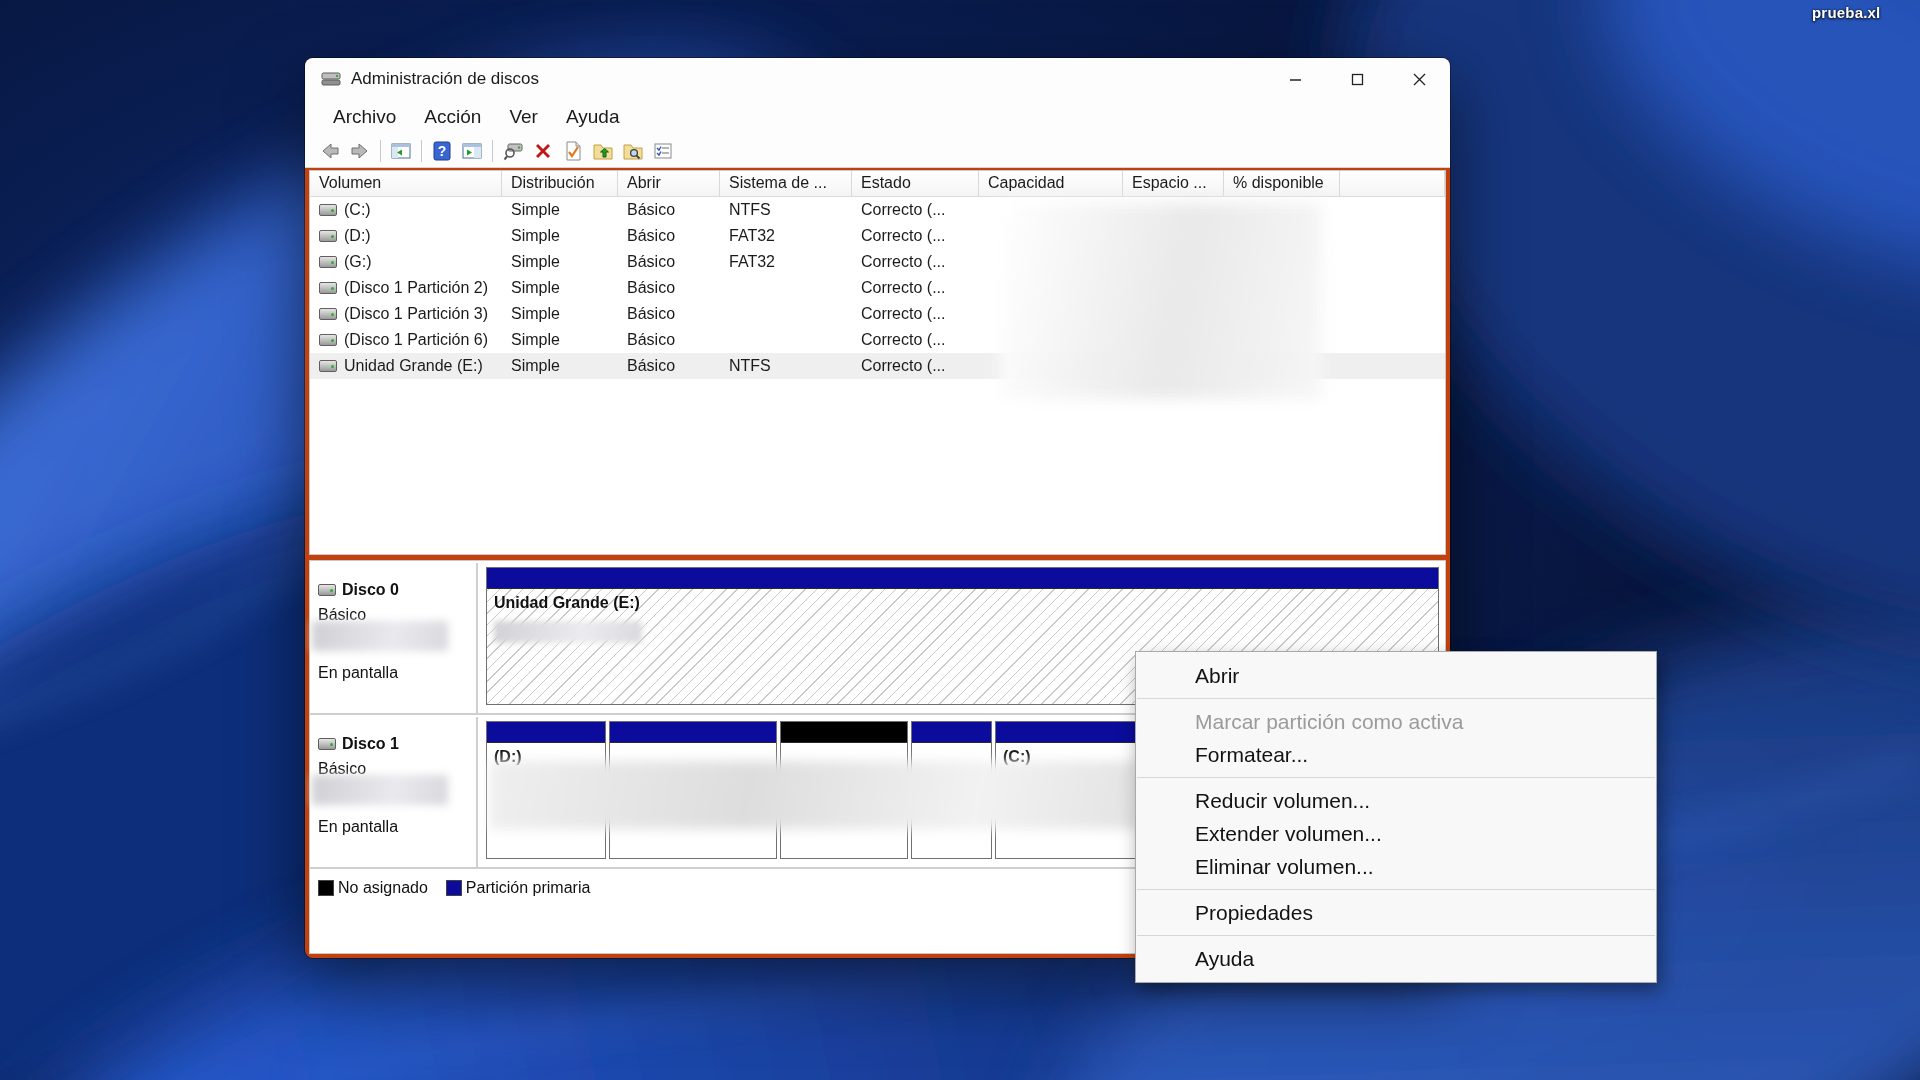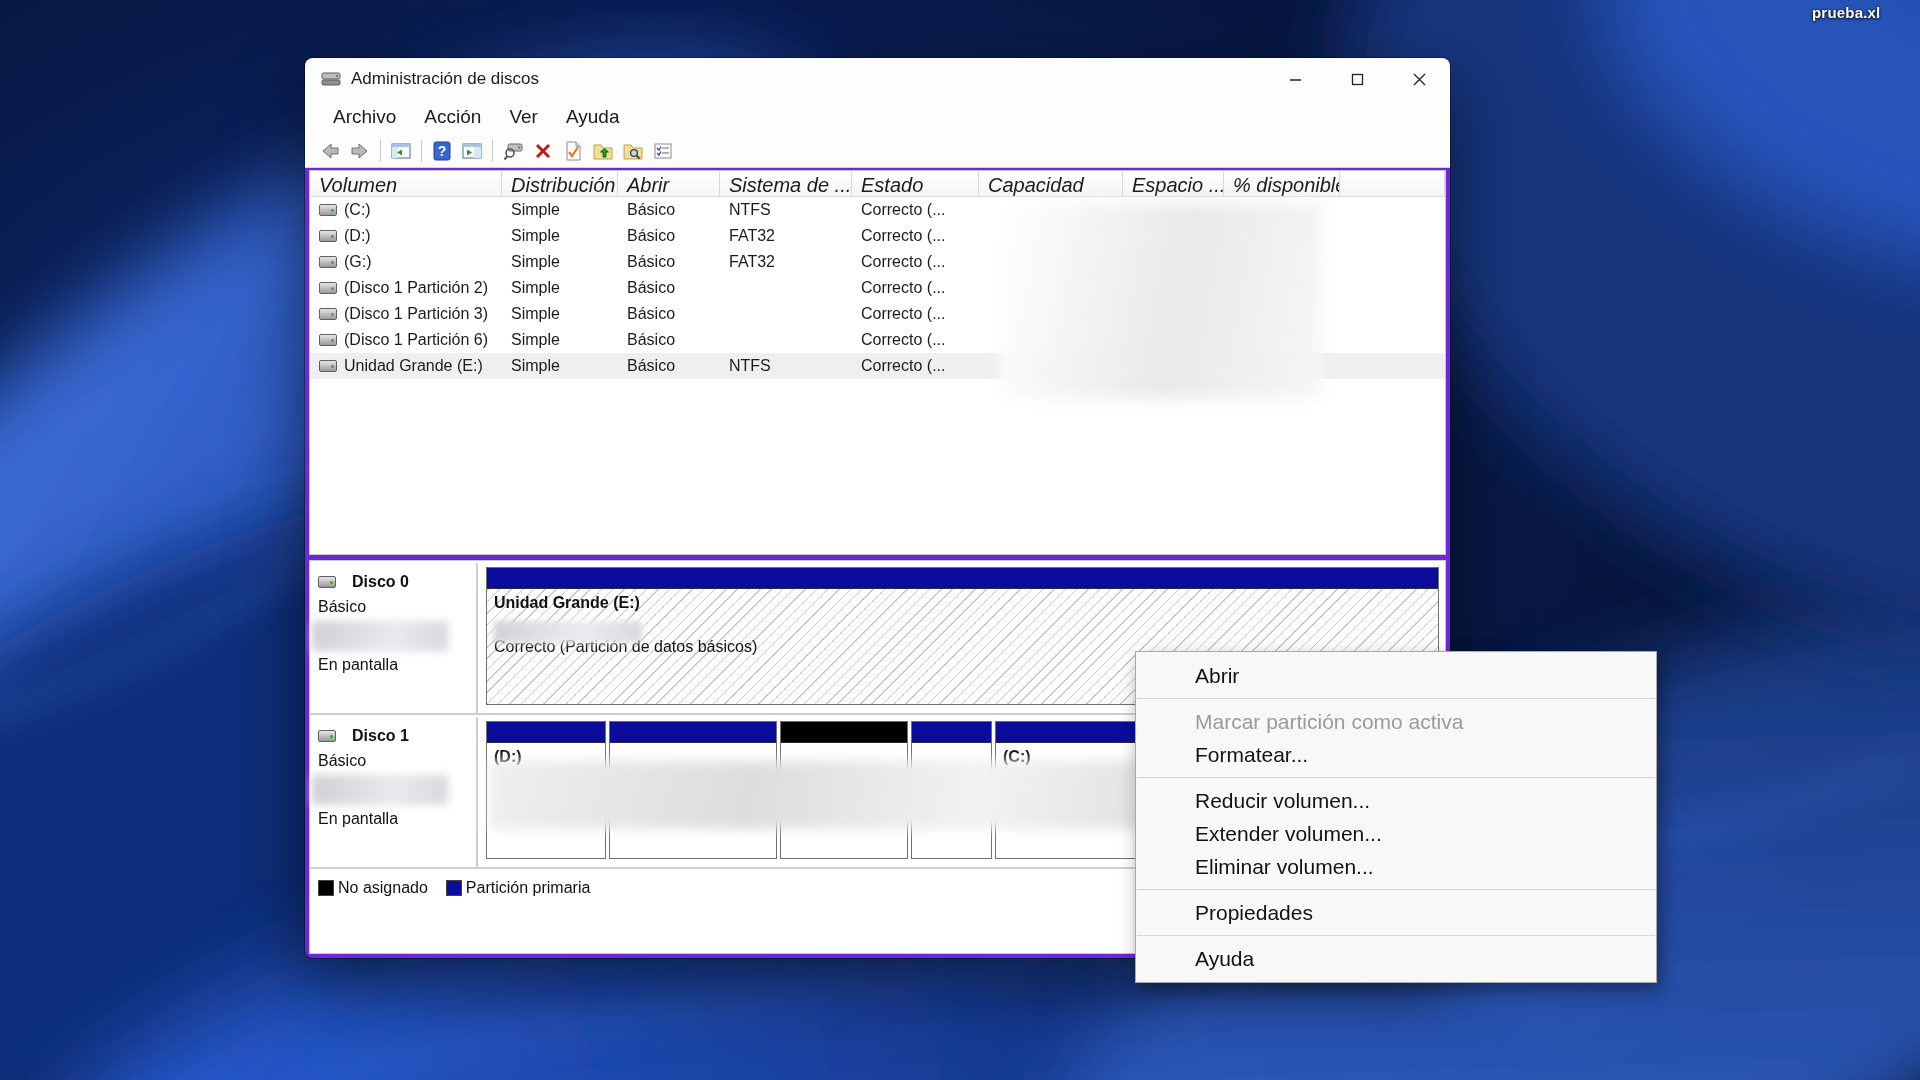--- a/index.html
+++ b/index.html
@@ -11,21 +11,21 @@
   .wallpaper { position:absolute; inset:0; background:
       radial-gradient(1400px 900px at 30% 45%, #123a8f 0%, #0a1f55 45%, #050e2b 100%); }
   .wallpaper svg { position:absolute; inset:0; }
 
   .desktop-label { position:absolute; top:4px; left:1812px; width:120px;
       color:#fff; font-size:15px; font-weight:bold; letter-spacing:.2px;
       text-shadow:0 1px 3px rgba(0,0,0,.9), 0 0 2px rgba(0,0,0,.8); white-space:nowrap; }
 
   
   .win { position:absolute; left:305px; top:58px; width:1145px; height:900px;
-      background:#6d28d9; border-radius:8px; box-shadow:0 28px 70px rgba(0,0,0,.55), 0 0 0 1px rgba(0,0,0,.35);
+      background:#c2410c; border-radius:8px; box-shadow:0 28px 70px rgba(0,0,0,.55), 0 0 0 1px rgba(0,0,0,.35);
       overflow:hidden; }
 
   .titlebar { height:42px; background:#fdfdfd; display:flex; align-items:center; padding-left:16px; }
   .title-text { font-size:17px; color:#1b1b1b; margin-left:10px; }
   .controls { margin-left:auto; display:flex; height:100%; }
   .ctrl { width:62px; height:100%; display:flex; align-items:center; justify-content:center; }
   .ctrl svg { display:block; }
 
   .menubar { height:34px; background:#fdfdfd; display:flex; align-items:center; padding-left:14px; }
   .menu-item { font-size:19px; color:#1b1b1b; padding:5px 14px; }
@@ -33,22 +33,22 @@
   .toolbar { height:34px; background:#fdfdfd; display:flex; align-items:center; padding-left:10px;
       border-bottom:1px solid #d5d5d5; }
   .tb-icon { width:30px; height:26px; display:flex; align-items:center; justify-content:center; }
   .tb-sep { width:1px; height:22px; background:#c9c9c9; margin:0 5px; }
 
   
   .list-pane { position:absolute; left:4px; right:4px; top:112px; height:385px;
       background:#fff; border:1px solid #c9c9c9; overflow:hidden; }
   .vt-header { display:flex; height:26px; background:linear-gradient(#ffffff,#f4f4f4);
       border-bottom:1px solid #dcdcdc; }
-  .vt-hcell { font-size:20px; color:#1b1b1b; padding:3px 0 0 9px; border-right:1px solid #d9d9d9;
-      white-space:nowrap; overflow:hidden;font-style:italic; }
+  .vt-hcell { font-size:16px; color:#1b1b1b; padding:3px 0 0 9px; border-right:1px solid #d9d9d9;
+      white-space:nowrap; overflow:hidden; }
   .vt-row { display:flex; height:26px; align-items:center; }
   .vt-row.selected { background:#efefef; }
   .vt-cell { font-size:16px; color:#1b1b1b; padding-left:9px; white-space:nowrap; overflow:hidden; }
   .c0{width:192px;} .c1{width:116px;} .c2{width:102px;} .c3{width:132px;}
   .c4{width:127px;} .c5{width:144px;} .c6{width:101px;} .c7{width:116px;} .c8{flex:1;}
   .vol-name { display:flex; align-items:center; gap:7px; }
 
   .drive-glyph { display:inline-block; width:18px; height:12px; border-radius:2px;
       background:linear-gradient(#e6e6e6,#9a9a9a); border:1px solid #5f5f5f; position:relative; flex:0 0 auto; }
   .drive-glyph::after { content:""; position:absolute; right:2px; top:4px; width:3px; height:3px;
@@ -58,21 +58,21 @@
       background:linear-gradient(100deg,#ffffff, #e9e9e9 55%, #f7f7f7);
       filter:blur(7px); opacity:.97; pointer-events:none; }
 
   
   .graph-pane { position:absolute; left:4px; right:4px; top:502px; height:394px;
       background:#fff; border:1px solid #c9c9c9; }
   .disk-band { position:absolute; left:0; right:0; height:152px; display:flex; border-bottom:2px solid #cfcfcf; }
   .disk-band.d0 { top:2px; }
   .disk-band.d1 { top:156px; }
   .disk-info { width:168px; border-right:2px solid #cfcfcf; padding:10px 8px 0 8px; position:relative; }
-  .disk-info .dname { font-size:16px; font-weight:bold; color:#111; display:flex; gap:16px; align-items:center; }
+  .disk-info .dname { font-size:16px; font-weight:bold; color:#111; display:flex; gap:6px; align-items:center;margin-top:8px; }
   .disk-info .dtype, .disk-info .dstat { font-size:16px; color:#111; margin-top:7px; }
   .info-blur { position:absolute; left:2px; top:58px; width:136px; height:30px;
       background:linear-gradient(100deg,#cfcfd4,#e9e9ee 60%,#d8d8dd); filter:blur(4px); }
   .disk-parts { flex:1; position:relative; padding:4px 6px 8px 8px; display:flex; gap:3px; }
   .part { border:1px solid #707070; background:#fff; display:flex; flex-direction:column; position:relative; }
   .part .stripe { height:21px; width:100%; border-bottom:1px solid #2a2a2a; }
   .part .pbody { flex:1; padding:5px 7px; position:relative; overflow:hidden; }
   .part.hatched .pbody { background:
       repeating-linear-gradient(-45deg, rgba(40,40,40,.25) 0 1px, transparent 1px 8px), #fff; }
   .plabel { font-size:16px; font-weight:bold; color:#111; white-space:nowrap; }
@@ -372,21 +372,21 @@
               <span class="drive-glyph"></span>
             <span>Disco 0</span>
             </div>
           <div class="dtype">Básico</div>
           <div class="info-blur"></div>
           <div class="dstat" style="margin-top:40px">En pantalla</div>
         </div>
         <div class="disk-parts">
             <div class="part hatched" style="width: auto; flex: 1 1 0%;">
     <div class="stripe" style="background: rgb(11, 12, 155);"></div>
-    <div class="pbody"><span class="plabel">Unidad Grande  (E:)</span><div class="pblur"></div><div class="pstatus">Correcto (Partición de datos básicos)</div></div>
+    <div class="pbody"><span class="plabel">Unidad Grande  (E:)</span><div class="pblur"></div></div>
   </div>
           </div>
       </div>
 
       <div class="disk-band d1">
         <div class="disk-info">
           <div class="dname">
               <span class="drive-glyph"></span>
             <span>Disco 1</span>
             </div>

